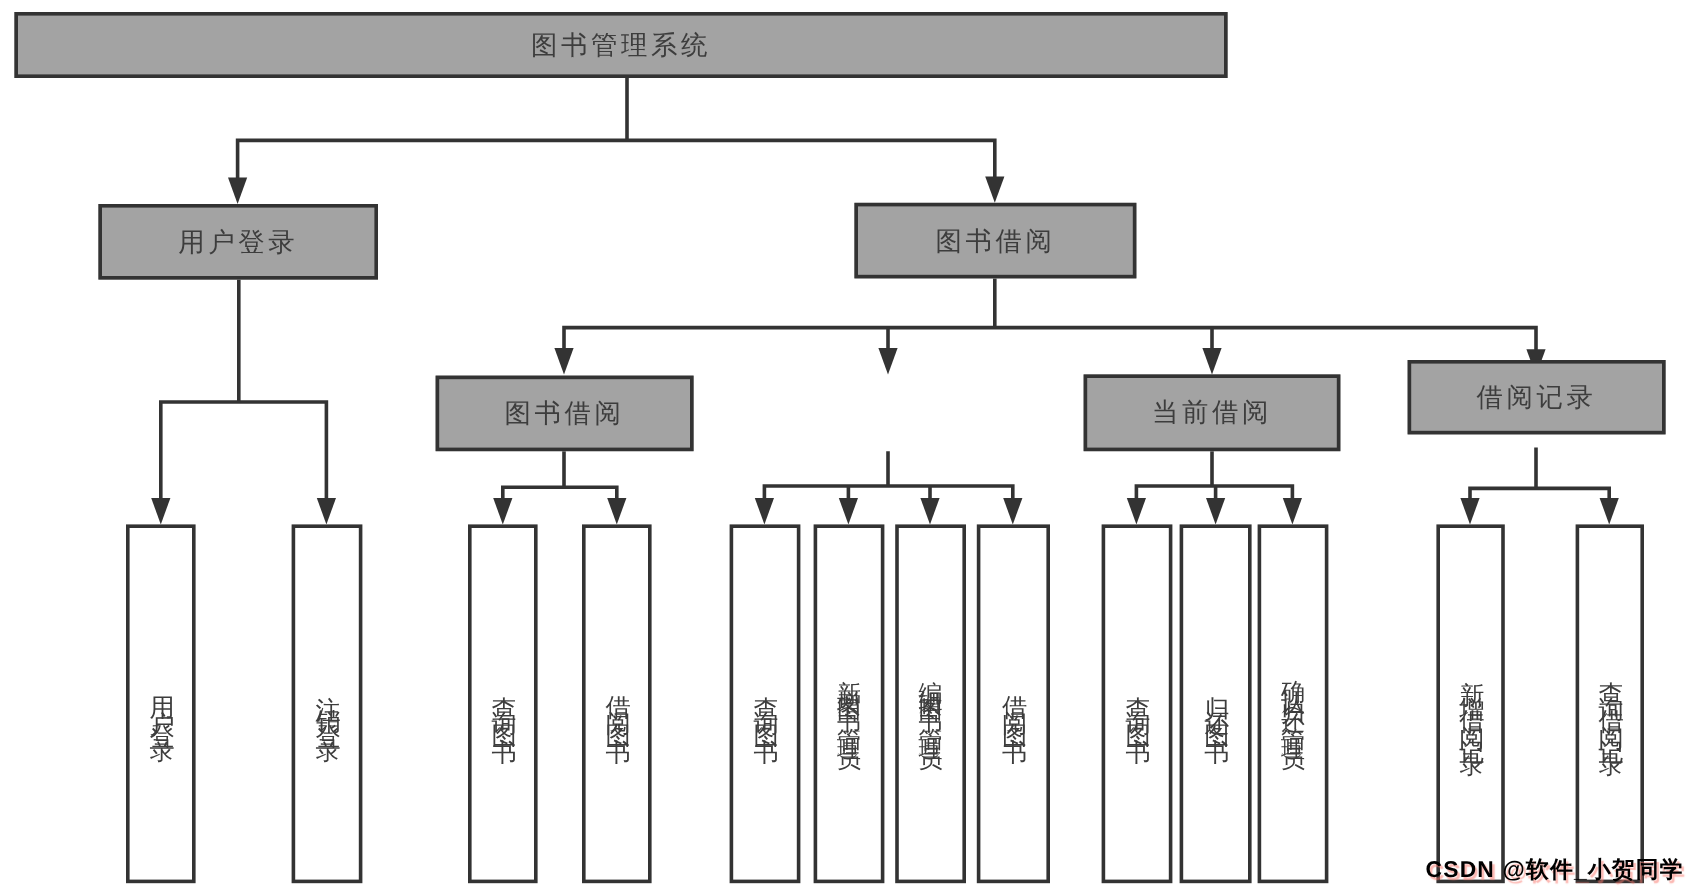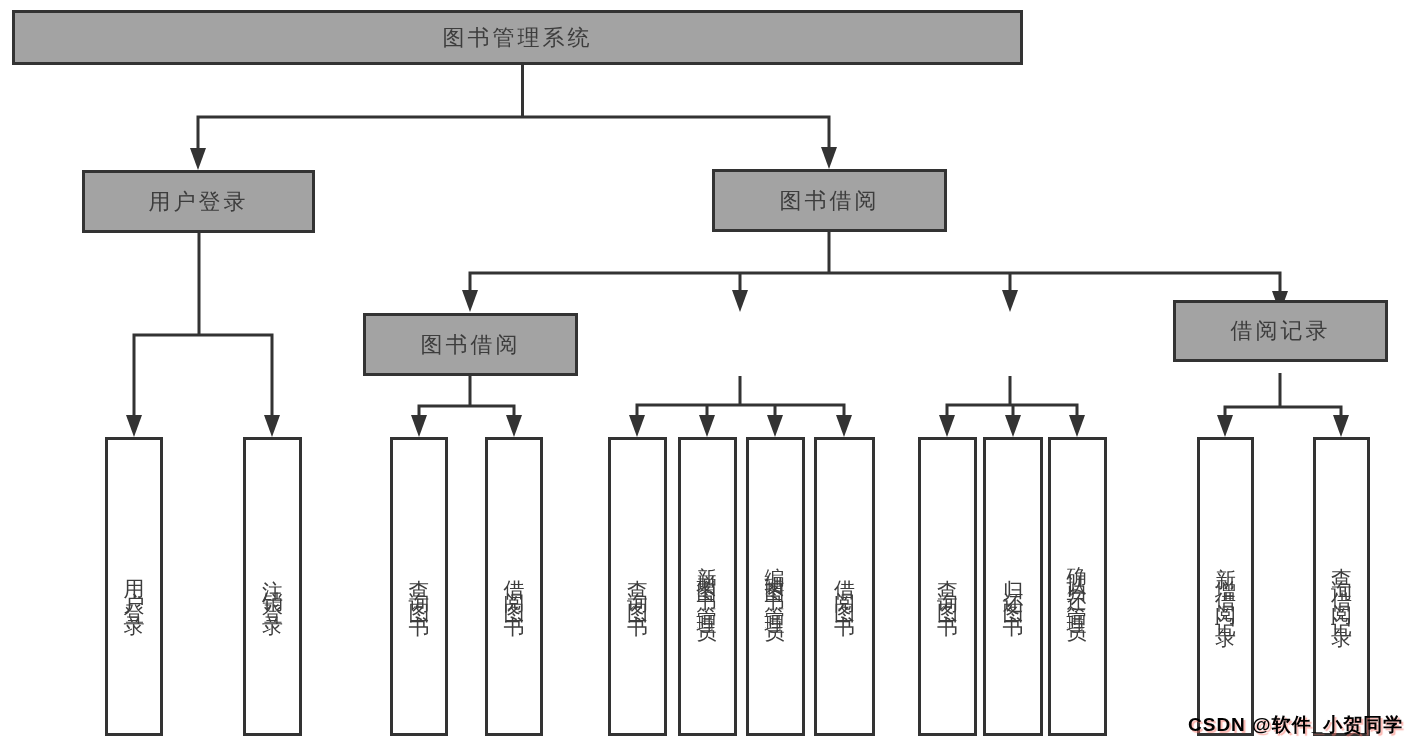--- a/index.html
+++ b/index.html
@@ -63,20 +63,21 @@
       <polygon points="1333,415 1349,415 1341,437"></polygon>
     </g>
   </svg>
 
   <div class="hnode" style="left:12px;top:10px;width:1011px;height:55px;">图书管理系统</div>
 
   <div class="hnode" style="left:82px;top:170px;width:233px;height:63px;">用户登录</div>
   <div class="hnode" style="left:712px;top:169px;width:235px;height:63px;">图书借阅</div>
 
   <div class="hnode" style="left:363px;top:313px;width:215px;height:63px;">图书借阅</div>
+  <div class="hnode" style="left:903px;top:312px;width:214px;height:64px;">当前借阅</div>
   <div class="hnode" style="left:1173px;top:300px;width:215px;height:62px;">借阅记录</div>
 
   <div class="vnode" style="left:105px;top:437px;width:58px;height:299px;">用户登录</div>
   <div class="vnode" style="left:243px;top:437px;width:59px;height:299px;">注销登录</div>
 
   <div class="vnode" style="left:390px;top:437px;width:58px;height:299px;">查询图书</div>
   <div class="vnode" style="left:485px;top:437px;width:58px;height:299px;">借阅图书</div>
 
   <div class="vnode" style="left:608px;top:437px;width:59px;height:299px;">查询图书</div>
   <div class="vnode tight" style="left:678px;top:437px;width:59px;height:299px;">新增图书（管理员）</div>

